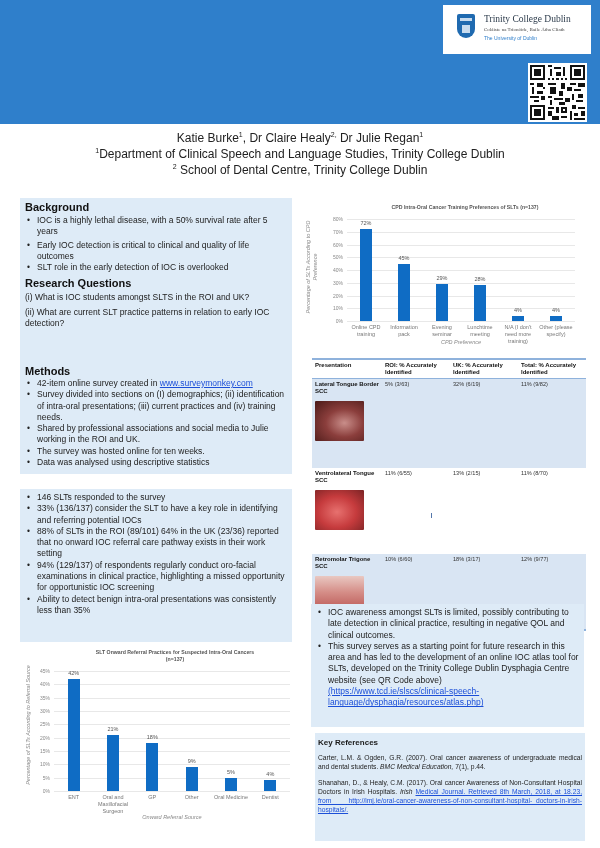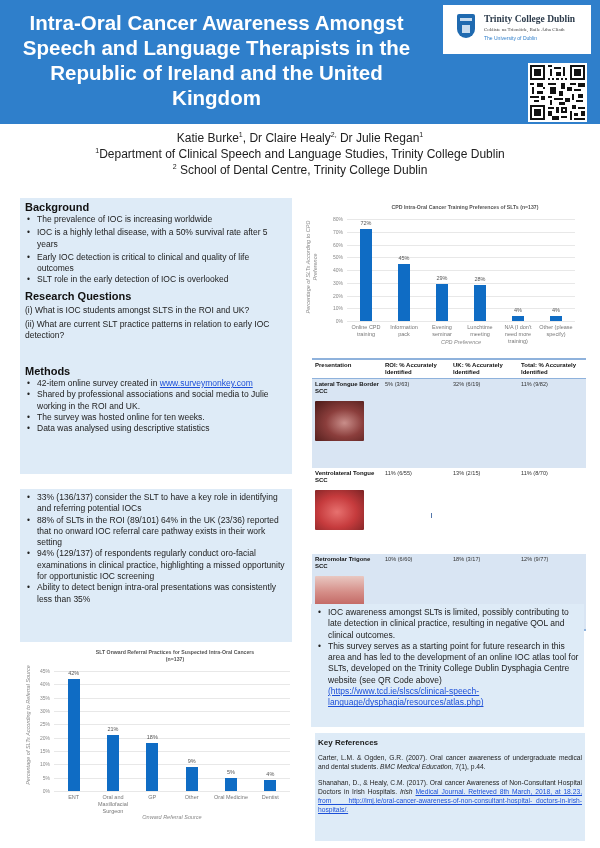--- a/index.html
+++ b/index.html
@@ -8,21 +8,21 @@
 
   
   .header { position: absolute; left: 0; top: 0; width: 600px; height: 124px; background: #2f7fcb; }
   .title { position: absolute; left: 14px; top: 10px; width: 405px; text-align: center; color: #fff;
            font-family: "Liberation Sans", sans-serif; font-weight: bold; font-size: 20.5px; line-height: 25px; }
   .logo-box { position: absolute; left: 443px; top: 5px; width: 148px; height: 49px; background: #fff; }
   .shield { position: absolute; left: 14px; top: 9px; width: 18px; height: 24px; background: #1f6ab0;
             border-radius: 2px 2px 9px 9px; }
   .shield:before { content: ""; position: absolute; left: 3px; top: 4px; width: 12px; height: 3px; background: #c8dcef; }
   .shield:after { content: ""; position: absolute; left: 5px; top: 11px; width: 8px; height: 8px; background: #c8dcef; }
-  .logo-name { position: absolute; left: 41px; top: 9px; font-family: "Liberation Serif", serif; font-weight: bold; font-size: 9.5px; color: #2b3a4a; white-space: nowrap; }
+  .logo-name { position: absolute; left: 41px; top: 9px; font-family: "Liberation Serif", serif; font-weight: normal; font-size: 9.5px; color: #2b3a4a; white-space: nowrap; }
   .logo-irish { position: absolute; left: 41px; top: 22px; font-family: "Liberation Serif", serif; font-size: 5px; color: #444; white-space: nowrap; }
   .logo-uni { position: absolute; left: 41px; top: 30px; font-size: 5px; color: #2f7fcb; white-space: nowrap; }
   .qr { position: absolute; left: 528px; top: 63px; width: 59px; height: 59px; background: #fff; padding: 2px; }
   .qr svg { width: 55px; height: 55px; display: block; }
 
   
   .authors { position: absolute; left: 0; top: 130px; width: 600px; text-align: center; font-family: "Liberation Sans", sans-serif; font-size: 12px; line-height: 16px; color: #222; }
   .authors sup { font-size: 7px; vertical-align: super; line-height: 0; }
 
   
@@ -67,21 +67,20 @@
   .photo { width: 49px; height: 40px; margin-top: 6px; border-radius: 1px; }
   .photo1 { background: radial-gradient(ellipse at 60% 55%, #c98e8a 0%, #8b3e3c 45%, #4a1a18 100%); }
   .photo2 { background: radial-gradient(ellipse at 45% 55%, #e7716f 0%, #c63b3d 50%, #7a2324 100%); }
   .photo3 { background: linear-gradient(180deg, #e9c8c2 0%, #d58e88 40%, #c46b67 70%, #f0dfc8 100%); }
   .cursor-mark { position: absolute; left: 431px; top: 513px; width: 1px; height: 5px; background: #5577aa; }
 </style>
 </head>
 <body>
 
 <div class="header">
-  <div class="title">Intra-Oral Cancer Awareness Amongst Speech and Language Therapists in the Republic of Ireland and the United Kingdom</div>
   <div class="logo-box">
     <div class="shield"></div>
     <div class="logo-name">Trinity College Dublin</div>
     <div class="logo-irish">Coláiste na Tríonóide, Baile Átha Cliath</div>
     <div class="logo-uni">The University of Dublin</div>
   </div>
   <div class="qr">
     <svg viewBox="0 0 25 25" shape-rendering="crispEdges">
       <rect width="25" height="25" fill="#fff"></rect>
       <g fill="#111">
@@ -150,44 +149,45 @@
   <div>
     <span>Katie Burke</span><sup>1</sup><span>, </span><span>Dr Claire Healy</span><sup>2,</sup><span> </span><span>Dr Julie Regan</span><sup>1</sup>
   </div>
   <div><sup>1</sup><span>Department of Clinical Speech and Language Studies, Trinity College Dublin</span></div>
   <div><sup>2</sup> <span>School of Dental Centre, Trinity College Dublin</span></div>
 </div>
 
 <div class="box bg-box">
   <h2>Background</h2>
   <ul>
-    <li>The prevalence of IOC is increasing worldwide</li>
     <li style="margin-top:2px">IOC is a highly lethal disease, with a 50% survival rate after 5 years</li>
     <li style="margin-top:2px">Early IOC detection is critical to clinical and quality of life outcomes</li>
     <li>SLT role in the early detection of IOC is overlooked</li>
   </ul>
   <div class="rq">
     <h2>Research Questions</h2>
     <p>(i) What is IOC students amongst SLTS  in the ROI and UK?</p>
     <p>(ii) What are current SLT practice patterns in relation to early IOC detection?</p>
   </div>
 </div>
 
 <div class="box methods-box">
   <h2>Methods</h2>
   <ul>
     <li><span>42-item online survey created in </span><a>www.surveymonkey.com</a></li>
+    <li>Survey divided into sections on (I) demographics; (ii) identification of intra-oral presentations; (iii) current practices and (iv) training needs.</li>
     <li>Shared by professional associations and social media to Julie working in the ROI and UK.</li>
     <li>The survey was hosted online for ten weeks.</li>
     <li>Data was analysed using descriptive statistics</li>
   </ul>
 </div>
 
 <div class="box results-box">
   <ul>
+    <li>146 SLTs responded to the survey</li>
     <li>33% (136/137) consider the SLT to have a key role in identifying and referring potential IOCs</li>
     <li>88% of SLTs in the ROI (89/101) 64% in the UK (23/36) reported that no onward IOC referral care pathway exists in their work setting</li>
     <li>94% (129/137) of respondents regularly conduct oro-facial examinations in clinical practice, highlighting a missed opportunity for opportunistic IOC screening</li>
     <li>Ability to detect benign intra-oral presentations was consistently less than 35%</li>
   </ul>
 </div>
 
 <div class="chart" id="chart0" style="left:305px; top:195px; width:290px; height:150px;">
   <div class="chart-title" style="left:40px; top:9px; width:240px;">CPD Intra-Oral Cancer Training Preferences of SLTs (n=137)</div>
   <div class="ylabel" style="left:-45px; top:62px; width:110px; height:20px;">Percentage of SLTs According to CPD Preference</div>

